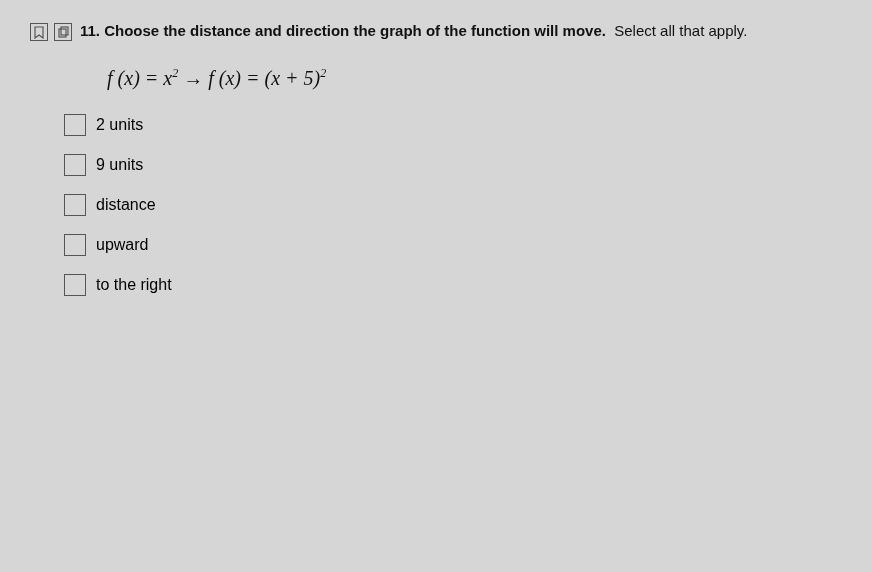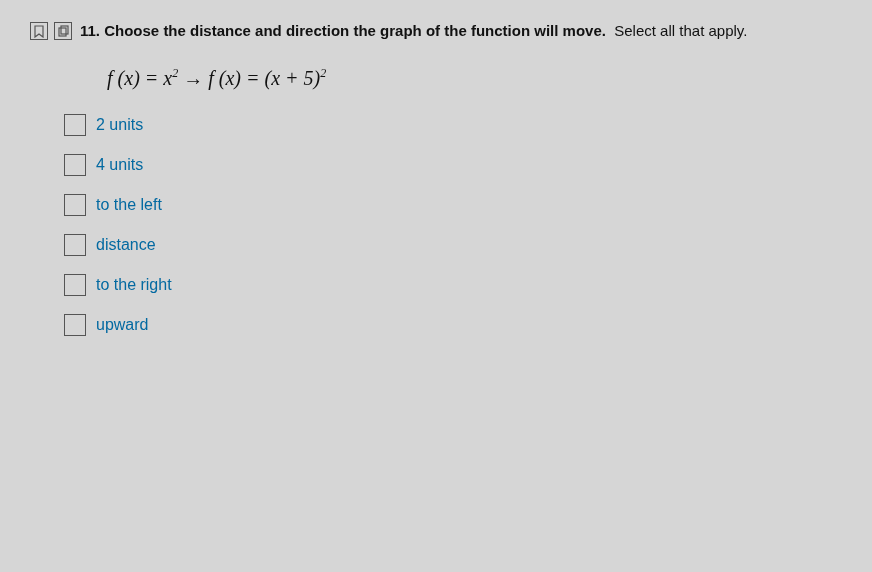--- a/index.html
+++ b/index.html
@@ -12,21 +12,21 @@
       background-color: #d6d6d6;
       font-family: Arial, sans-serif;
       width: 872px;
       min-height: 572px;
       padding: 20px 30px;
       color: #111;
     }
 
     .header-row {
       display: flex;
-      align-items: flex-start;
+      align-items: flex-end;
       gap: 8px;
       margin-bottom: 25px;
     }
 
     .header-icons {
       display: flex;
       gap: 6px;
       margin-top: 2px;
     }
 
@@ -87,21 +87,21 @@
       appearance: none;
       -webkit-appearance: none;
     }
 
     .checkbox:checked {
       background: #555;
     }
 
     .option-label {
       font-size: 16px;
-      color: #0369a1;
+      color: #000000;
     }
   </style>
 </head>
 <body>
 
 <div class="header-row">
   <div class="header-icons">
     <div class="icon-box">
       <svg width="10" height="13" viewBox="0 0 10 13" fill="none" xmlns="http://www.w3.org/2000/svg">
         <path d="M1 1h8v11l-4-3-4 3V1z" stroke="#555" stroke-width="1.2" fill="none"></path>
@@ -129,31 +129,27 @@
   </span>
 </div>
 
 <div class="options-list" id="options-container">
 <div class="option-item">
       <input type="checkbox" class="checkbox" style="">
       <span class="option-label">2 units</span>
     </div>
     <div class="option-item">
       <input type="checkbox" class="checkbox" style="">
-      <span class="option-label">4 units</span>
-    </div>
-    <div class="option-item">
-      <input type="checkbox" class="checkbox" style="">
-      <span class="option-label">to the left</span>
+      <span class="option-label">9 units</span>
     </div>
     <div class="option-item">
       <input type="checkbox" class="checkbox" style="">
       <span class="option-label">distance</span>
     </div>
     <div class="option-item">
       <input type="checkbox" class="checkbox" style="">
-      <span class="option-label">to the right</span>
+      <span class="option-label">upward</span>
     </div>
     <div class="option-item">
       <input type="checkbox" class="checkbox" style="">
-      <span class="option-label">upward</span>
+      <span class="option-label">to the right</span>
     </div>
   </div>
 
 </body></html>

